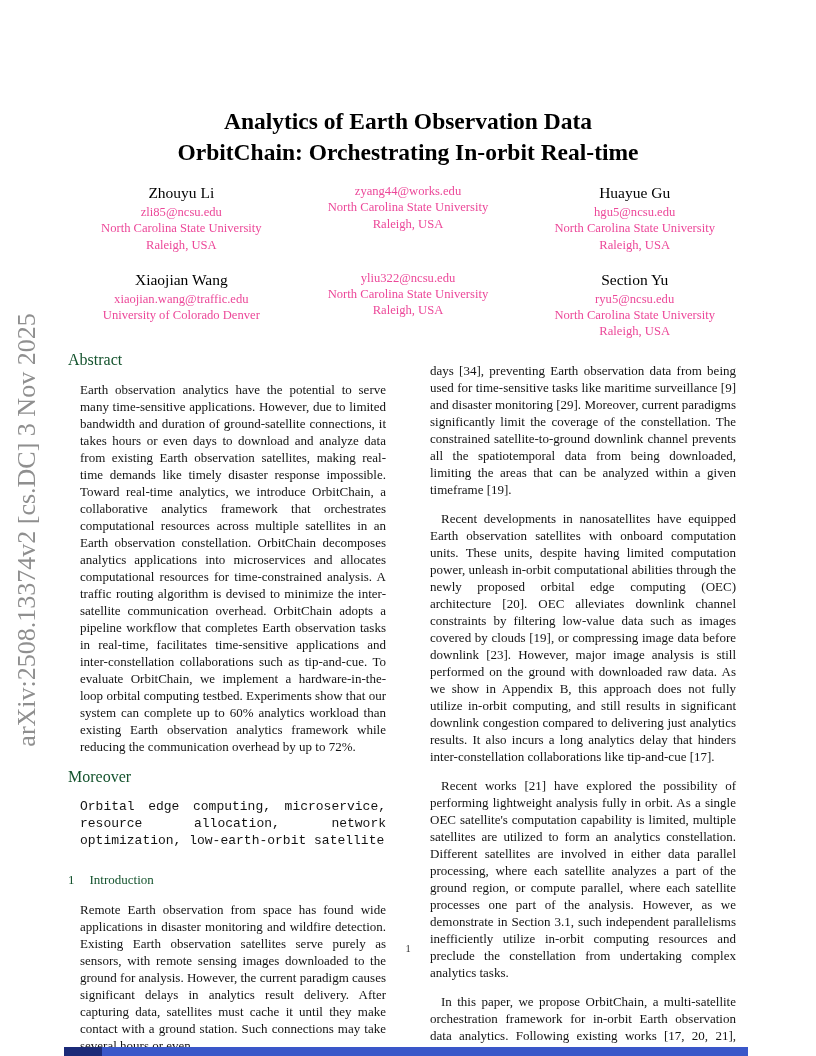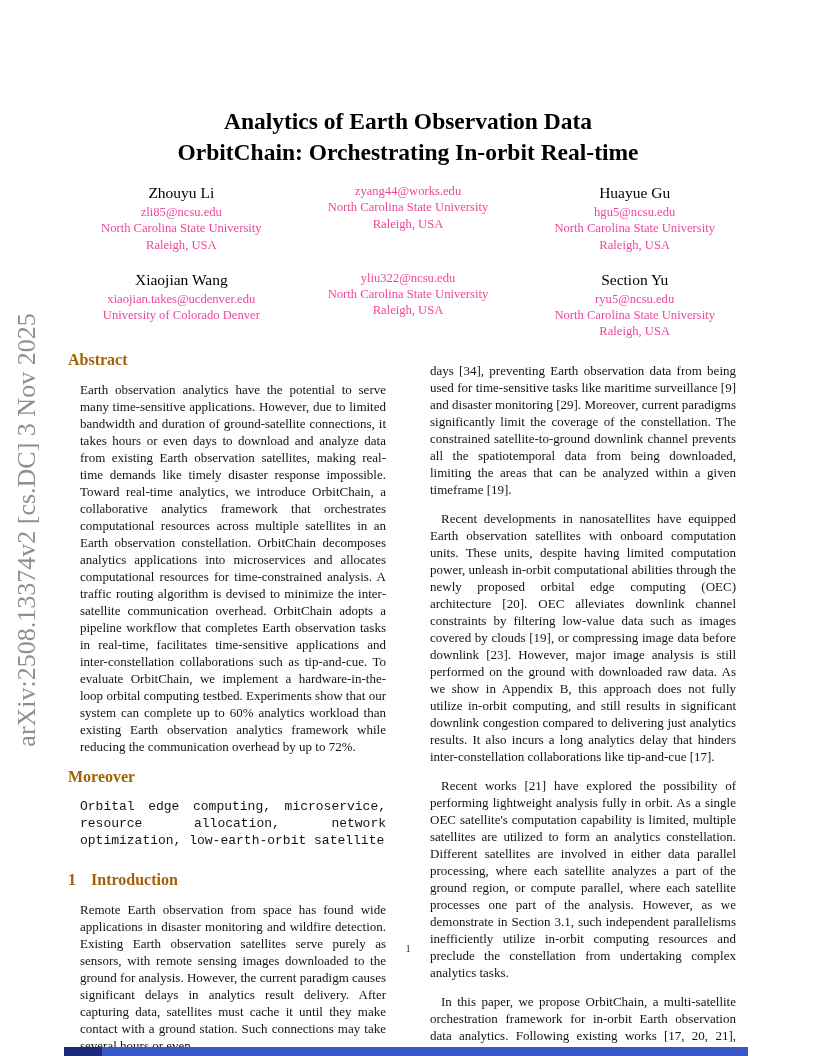--- a/index.html
+++ b/index.html
@@ -81,28 +81,28 @@
     -webkit-hyphens: auto;
     color: #131313;
   }
   .col-left  { left: 68px; }
   .col-right { left: 418px; }
 
   .col h2 {
     margin: 0 0 5px 0;
     font-size: 16px;
     line-height: 19px;
-    font-weight: bold;
+    font-weight: normal;
     text-align: left;
-    color: #a16207;
+    color: #14532d;
   }
   .col h2.sec {
     margin-top: 21px;
     margin-bottom: 7px;
-    font-size: 16px;
+    font-size: 13px;
   }
   .sec-num { display: inline-block; margin-right: 15px; }
 
   .col p { margin: 12px; }
   .abstract-text { margin-bottom: 17px; font-family: Liberation Serif, serif; }
   .keywords-text { margin-bottom: 0; font-family: Liberation Mono, monospace; }
   .ind { text-indent: 11px; }
 
   
   .pagenum {
@@ -149,21 +149,21 @@
       <div class="author-line">Raleigh, USA</div>
     </div>
     <div class="author">
       <div class="author-name">Huayue Gu</div>
       <div class="author-line">hgu5@ncsu.edu</div>
       <div class="author-line">North Carolina State University</div>
       <div class="author-line">Raleigh, USA</div>
     </div>
     <div class="author">
       <div class="author-name">Xiaojian Wang</div>
-      <div class="author-line">xiaojian.takes@ucdenver.edu</div>
+      <div class="author-line">xiaojian.wang@traffic.edu</div>
       <div class="author-line">University of Colorado Denver</div>
     </div>
     <div class="author">
       <div class="author-line">yliu322@ncsu.edu</div>
       <div class="author-line">North Carolina State University</div>
       <div class="author-line">Raleigh, USA</div>
     </div>
     <div class="author">
       <div class="author-name">Section Yu</div>
       <div class="author-line">ryu5@ncsu.edu</div>

